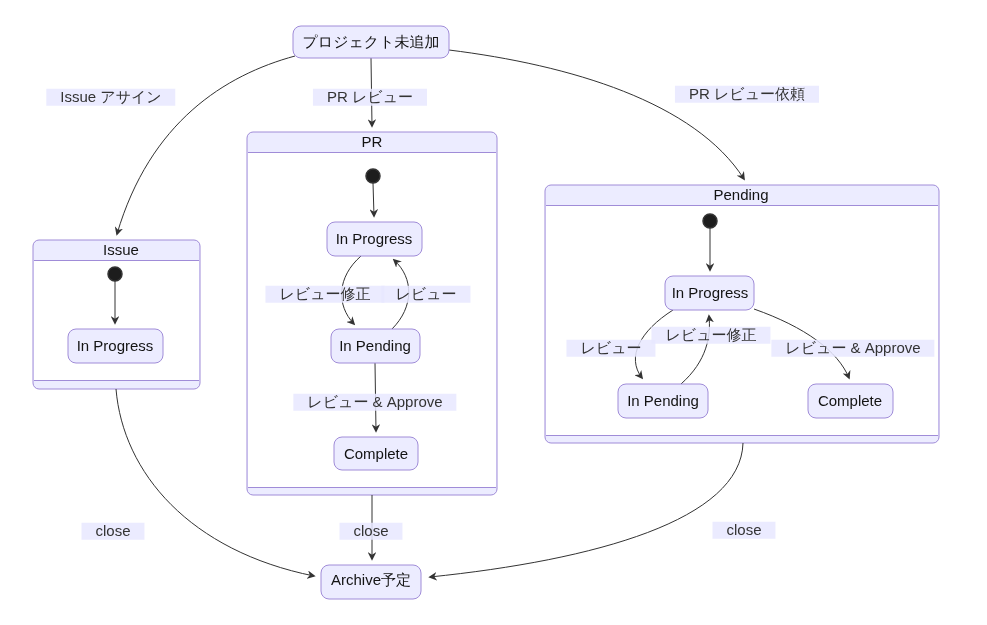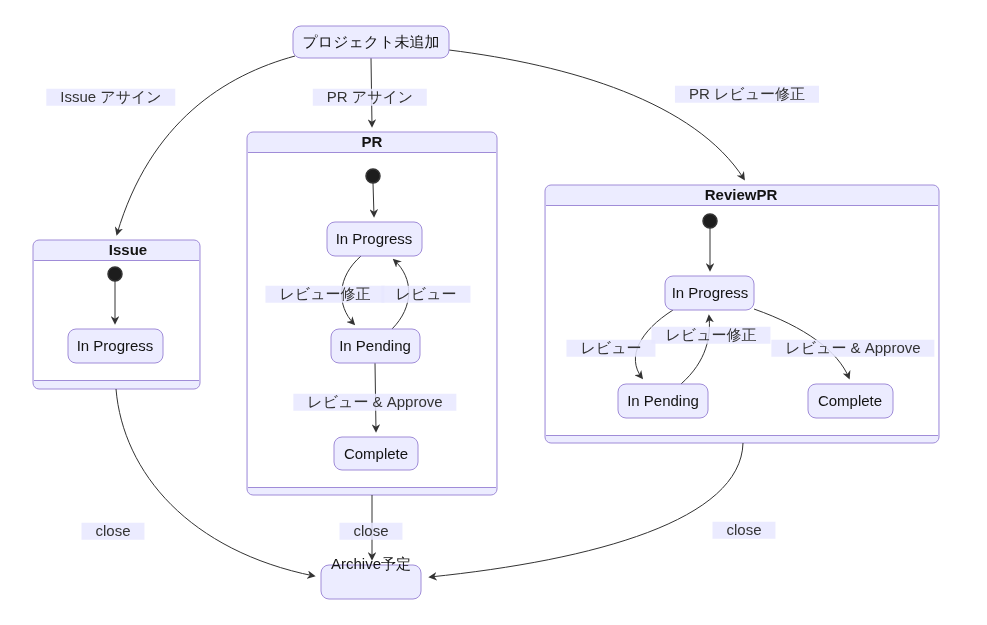--- a/index.html
+++ b/index.html
@@ -17,21 +17,21 @@
     white-space:nowrap;
     font-size:15px;
     color:#131313;
     line-height:1.1;
   }
   .edge-lbl{
     background:rgba(232,232,255,0.85);
     color:#333333;
     padding:0 14px;
   }
-  .title-lbl{color:#131313;font-weight:bold;}
+  .title-lbl{color:#131313;}
   .comp-outer{fill:#ECECFF;stroke:#a08cd8;stroke-width:1;}
   .comp-body{fill:#ffffff;}
   .comp-line{stroke:#a08cd8;stroke-width:1;}
   .state-node{fill:#ECECFF;stroke:#a08cd8;stroke-width:1;}
   .edge{fill:none;stroke:#333333;stroke-width:1;}
   .init-dot{fill:#1d1d1d;stroke:#333333;stroke-width:1.5;}
 </style>
 </head>
 <body>
 
@@ -95,29 +95,29 @@
   </svg>
 
   <span class="lbl" style="left:371px;top:42px">プロジェクト未追加</span>
   <span class="lbl" style="left:115px;top:346px">In Progress</span>
   <span class="lbl" style="left:374px;top:239px">In Progress</span>
   <span class="lbl" style="left:375px;top:346px">In Pending</span>
   <span class="lbl" style="left:376px;top:454px">Complete</span>
   <span class="lbl" style="left:710px;top:293px">In Progress</span>
   <span class="lbl" style="left:663px;top:401px">In Pending</span>
   <span class="lbl" style="left:850px;top:401px">Complete</span>
-  <span class="lbl" style="left:371px;top:564px">Archive予定</span>
+  <span class="lbl" style="left:371px;top:580px">Archive予定</span>
 
-  <span class="lbl title-lbl" style="left:128px;top:250px">Issue</span>
+  <span class="lbl title-lbl" style="left:121px;top:250px">Issue</span>
   <span class="lbl title-lbl" style="left:372px;top:142px">PR</span>
-  <span class="lbl title-lbl" style="left:741px;top:195px">ReviewPR</span>
+  <span class="lbl title-lbl" style="left:741px;top:195px">Pending</span>
 
   <span class="lbl edge-lbl" style="left:111px;top:97px">Issue アサイン</span>
-  <span class="lbl edge-lbl" style="left:370px;top:97px">PR アサイン</span>
-  <span class="lbl edge-lbl" style="left:747px;top:94px">PR レビュー修正</span>
+  <span class="lbl edge-lbl" style="left:370px;top:97px">PR レビュー</span>
+  <span class="lbl edge-lbl" style="left:747px;top:94px">PR レビュー依頼</span>
   <span class="lbl edge-lbl" style="left:325px;top:294px">レビュー修正</span>
   <span class="lbl edge-lbl" style="left:426px;top:294px">レビュー</span>
   <span class="lbl edge-lbl" style="left:375px;top:402px">レビュー &amp; Approve</span>
   <span class="lbl edge-lbl" style="left:611px;top:348px">レビュー</span>
   <span class="lbl edge-lbl" style="left:711px;top:335px">レビュー修正</span>
   <span class="lbl edge-lbl" style="left:853px;top:348px">レビュー &amp; Approve</span>
   <span class="lbl edge-lbl" style="left:113px;top:531px">close</span>
   <span class="lbl edge-lbl" style="left:371px;top:531px">close</span>
   <span class="lbl edge-lbl" style="left:744px;top:530px">close</span>
 

